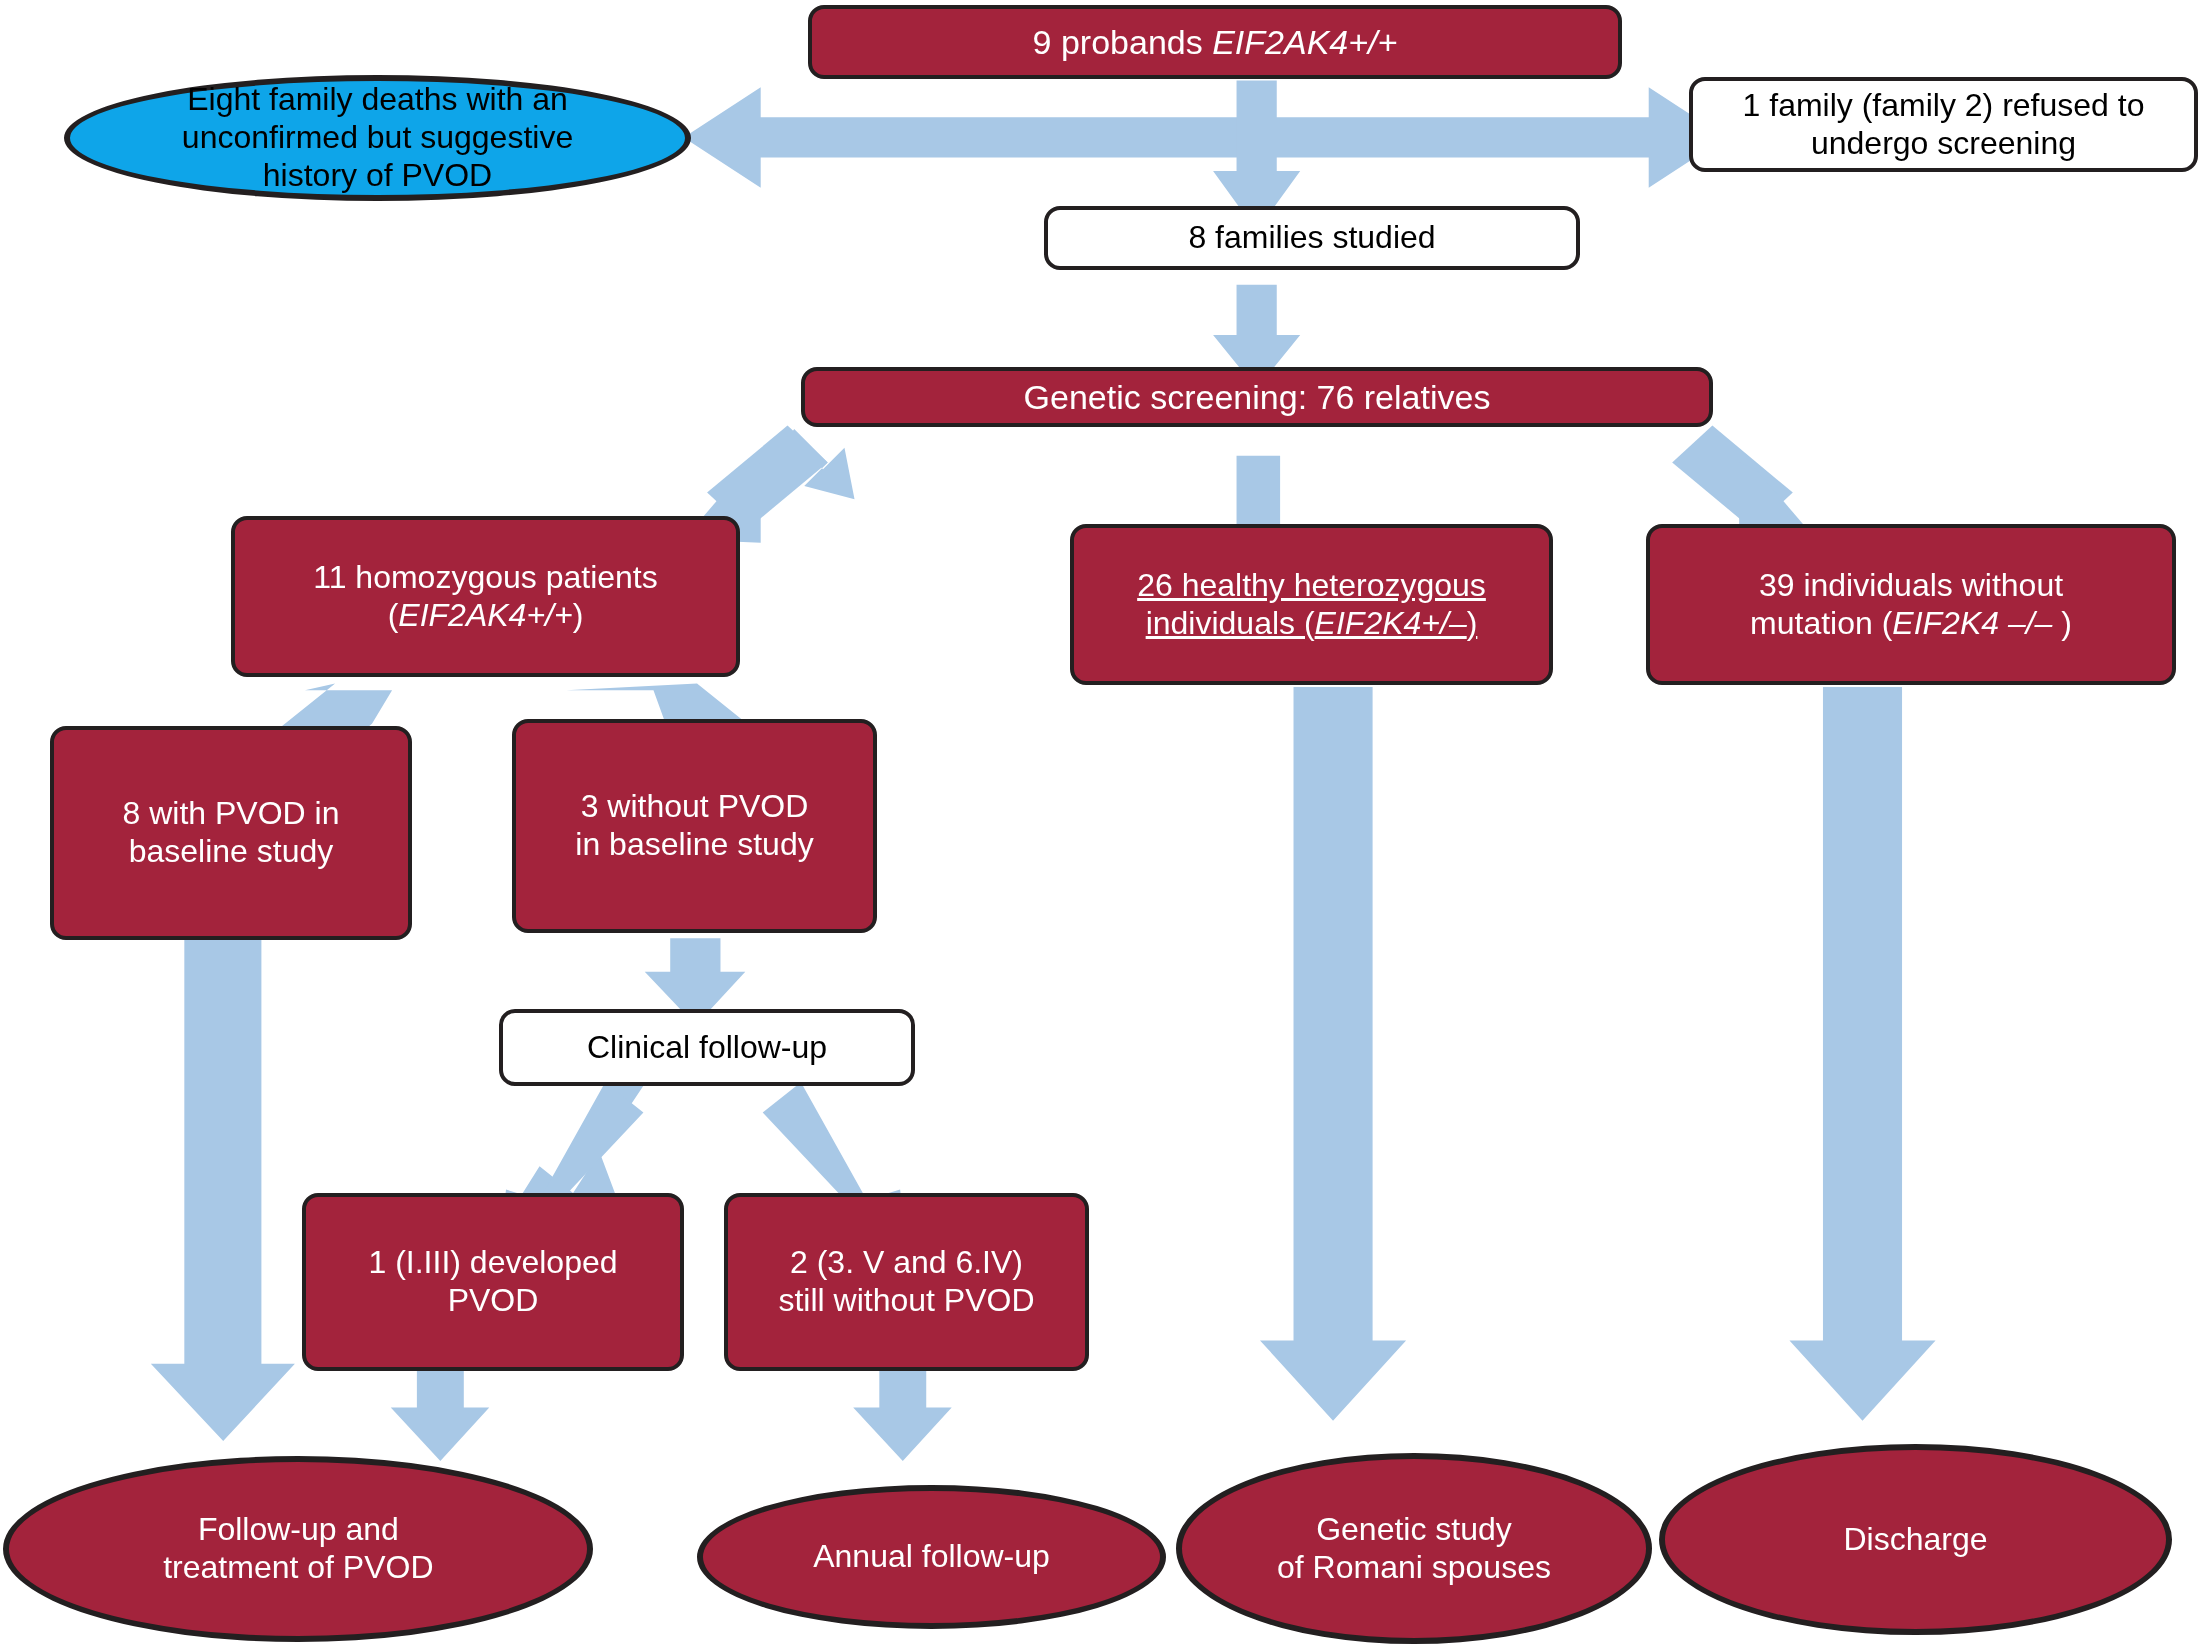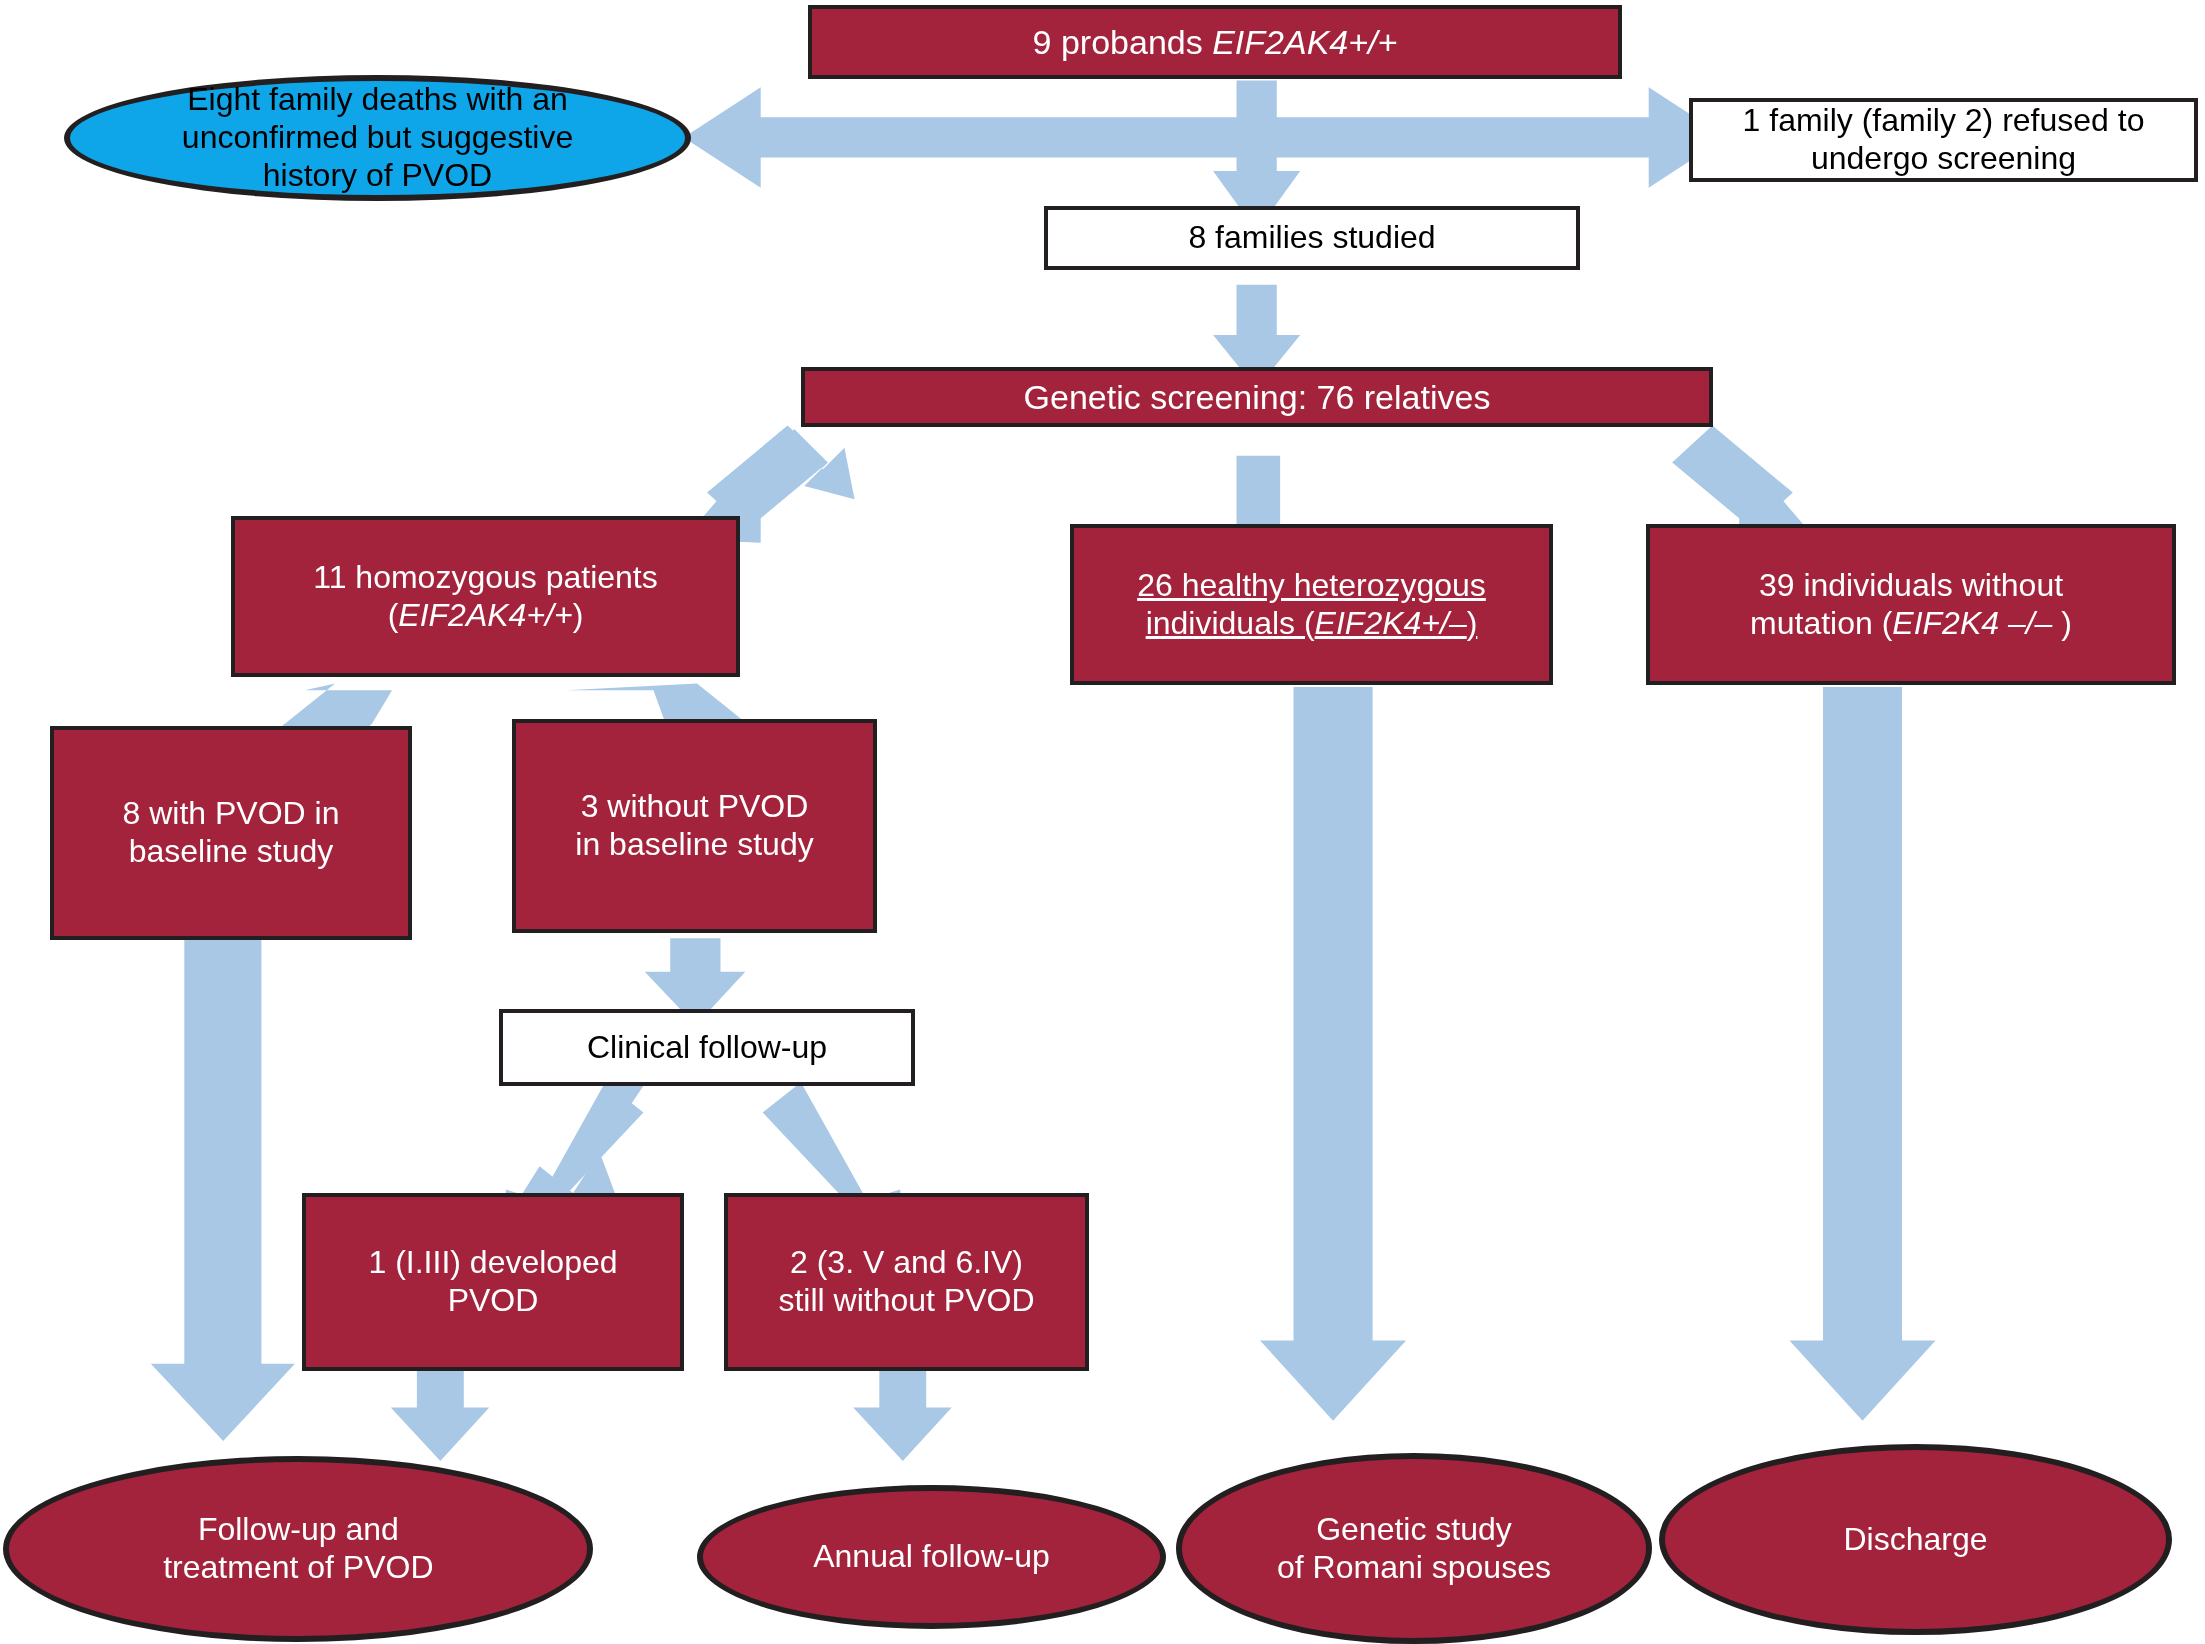--- a/index.html
+++ b/index.html
@@ -27,20 +27,21 @@
     pointer-events: none;
   }
   .node {
     position: absolute;
     box-sizing: border-box;
     display: flex;
     align-items: center;
     justify-content: center;
     text-align: center;
     line-height: 1.18;
+    border-radius: 16px;
   }
   .box-red {
     background: #A3233C;
     border: 4.7px solid #231f20;
     color: #ffffff;
   }
   .box-white {
     background: #ffffff;
     border: 4.7px solid #231f20;
     color: #000000;
@@ -121,21 +122,21 @@
   </div>
 
   <div class="node ellipse-blue fs-48" style="left:64px; top:75px; width:627px; height:126px;">
     <span class="label">
       <span>Eight family deaths with an</span><br>
       <span>unconfirmed but suggestive</span><br>
       <span>history of PVOD</span>
     </span>
   </div>
 
-  <div class="node box-white fs-48" style="left:1689px; top:98px; width:509px; height:84px;">
+  <div class="node box-white fs-48" style="left:1689px; top:77px; width:509px; height:95px;">
     <span class="label">
       <span>1 family (family 2) refused to</span><br>
       <span>undergo screening</span>
     </span>
   </div>
 
   <div class="node box-white fs-48" style="left:1044px; top:206px; width:536px; height:64px;">
     <span class="label">8 families studied</span>
   </div>
 

